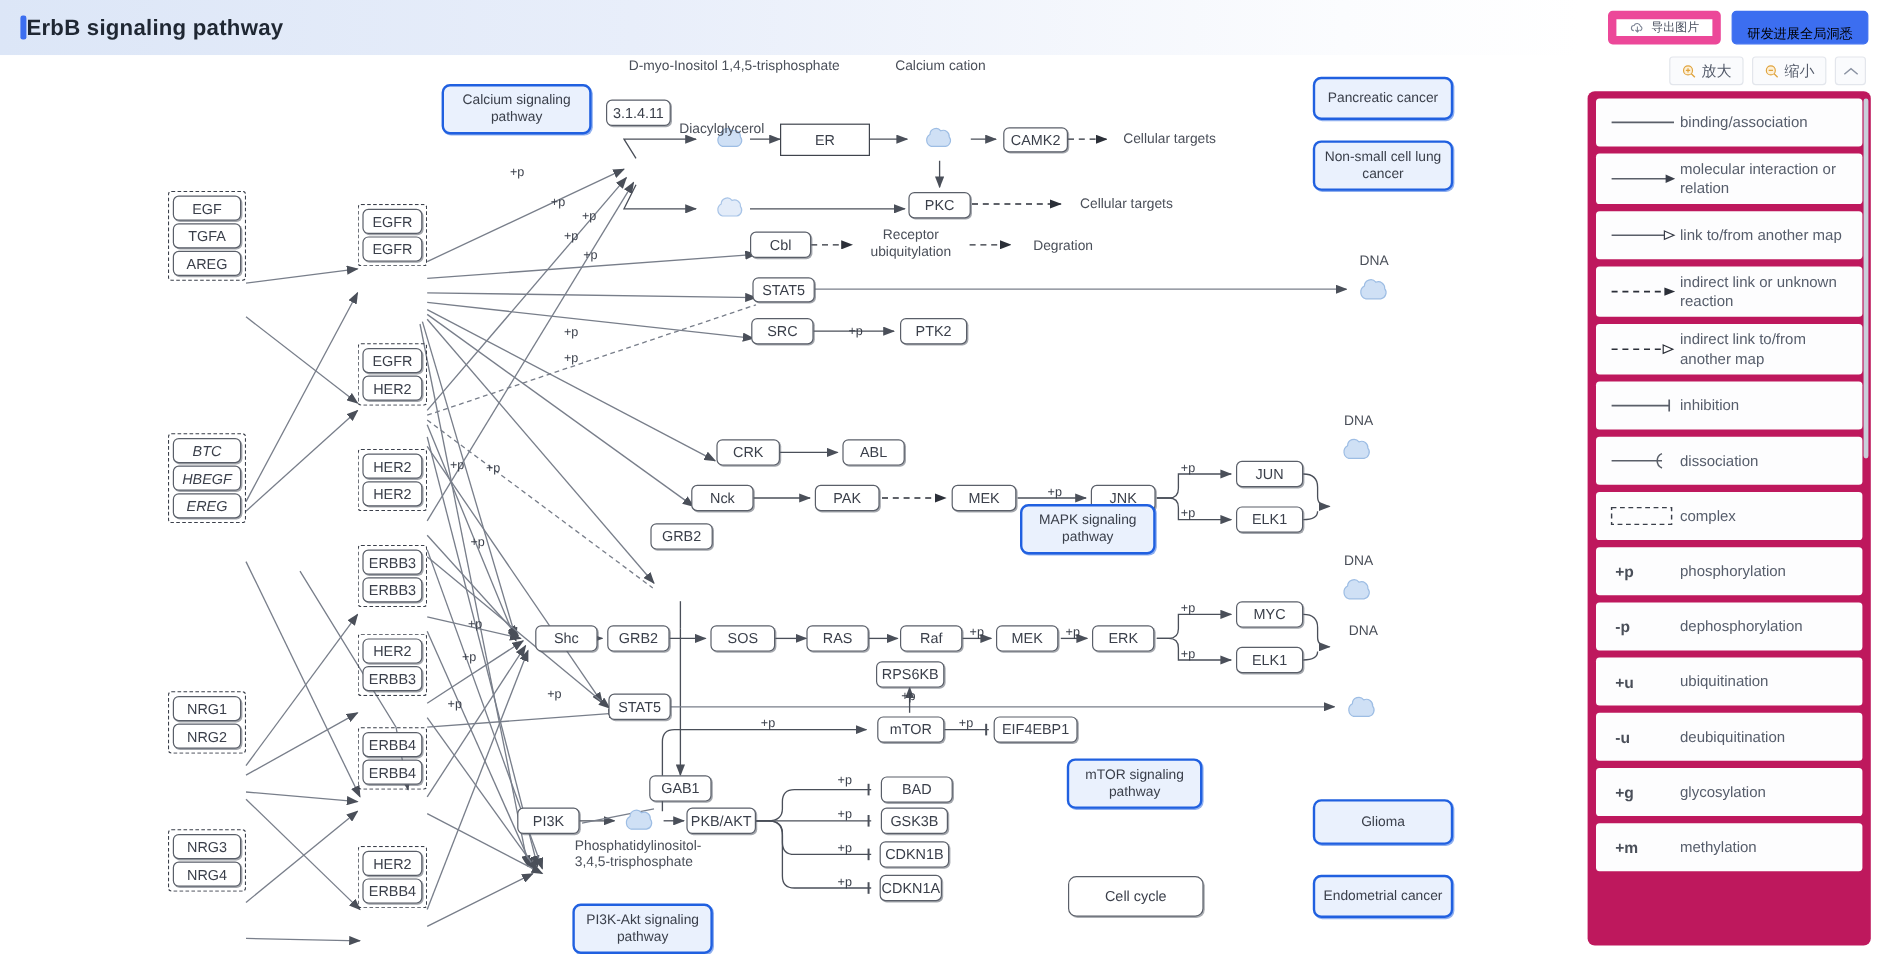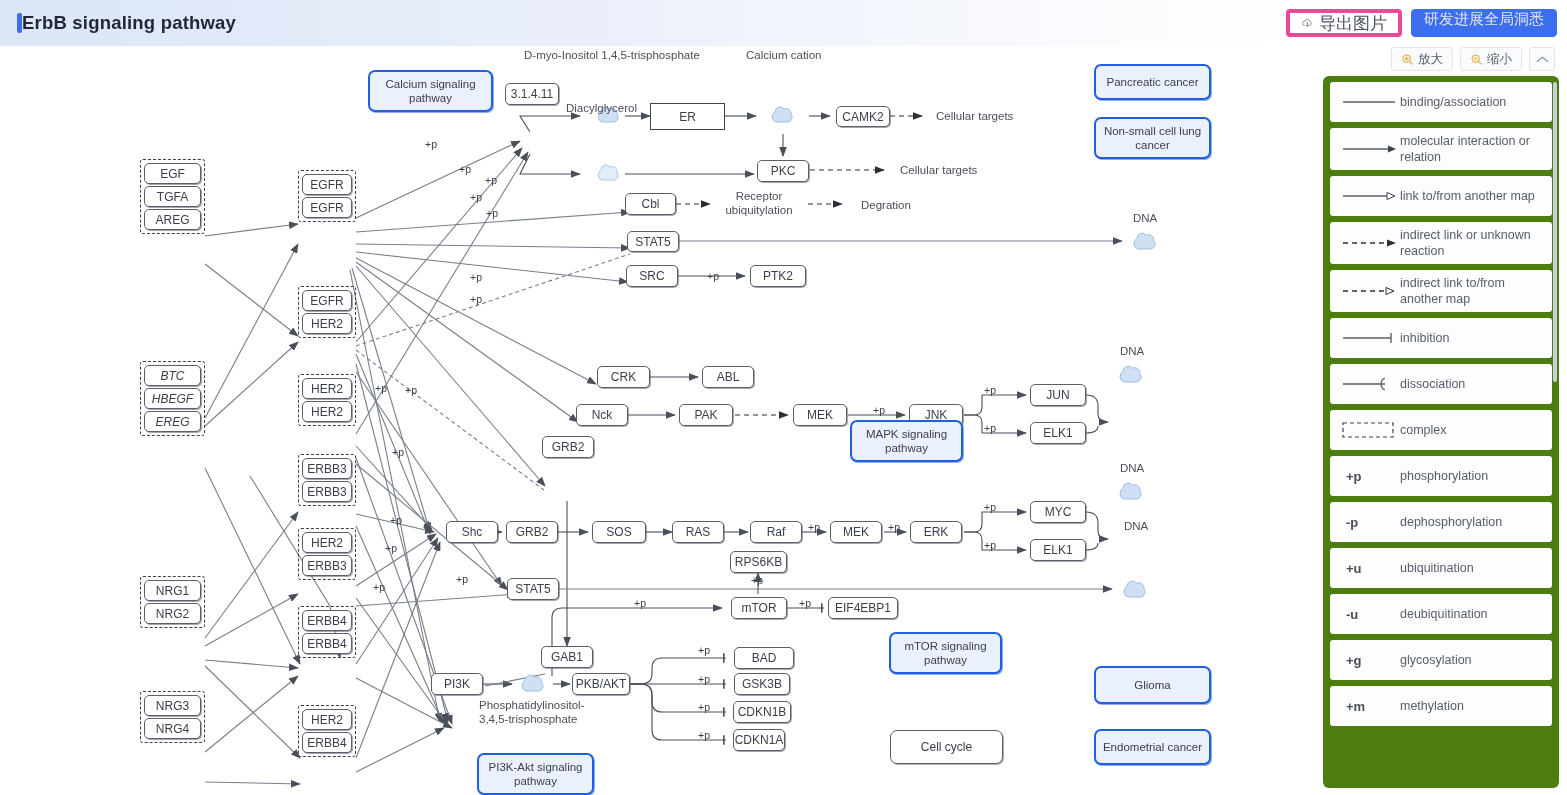--- a/index.html
+++ b/index.html
@@ -28,30 +28,30 @@
     font-size: 18.5px; font-weight: bold; color: #1f2733;
     letter-spacing: .2px;
   }
 
   .top-actions {
     position: absolute; right: 10px; top: 9px;
     display: flex; align-items: center; gap: 9px;
   }
   .btn-ghost {
     height: 28px; padding: 0 11px;
-    border: 4px solid #ec4899; border-radius: 4px;
-    background: #ffffff; color: #4a5160; font-size: 17px;
+    border: 7px solid #ec4899; border-radius: 4px;
+    background: #ffffff; color: #4a5160; font-size: 10px;
     display: flex; align-items: center; gap: 5px; cursor: pointer;
     white-space: nowrap;
   }
   .btn-primary {
     height: 28px; padding: 0 12px;
     border: 1px solid #3c6ef0; border-radius: 4px;
-    background: #3c6ef0; color: #e5e5e5; font-size: 15px;
-    display: flex; align-items: flex-start; cursor: pointer;
+    background: #3c6ef0; color: #000000; font-size: 11px;
+    display: flex; align-items: flex-end; cursor: pointer;
     white-space: nowrap;
   }
   .zoom-actions {
     position: absolute; right: 12px; top: 47px;
     display: flex; align-items: center; gap: 7px;
   }
   .btn-zoom {
     height: 24px; padding: 0 9px;
     border: 1px solid #e3e6ec; border-radius: 3px;
     background: #fafbfd; color: #555c6b; font-size: 12.5px;
@@ -120,21 +120,21 @@
   }
   .lbl.mod { font-size: 10.5px; color: #3a3f4a; }
   .lbl.w { white-space: normal; }
 
   .cloud { position: absolute; }
 
   
   .legend {
     position: absolute; right: 8px; top: 76px;
     width: 236px; height: 712px;
-    background: #4d7c0f;
+    background: #be185d;
     border-radius: 6px;
     padding: 6px 7px 0 7px;
     overflow: hidden;
   }
   .legend-row {
     display: flex; align-items: center;
     background: #fdfdfe;
     border-radius: 3px;
     min-height: 40px;
     margin-bottom: 6px;

